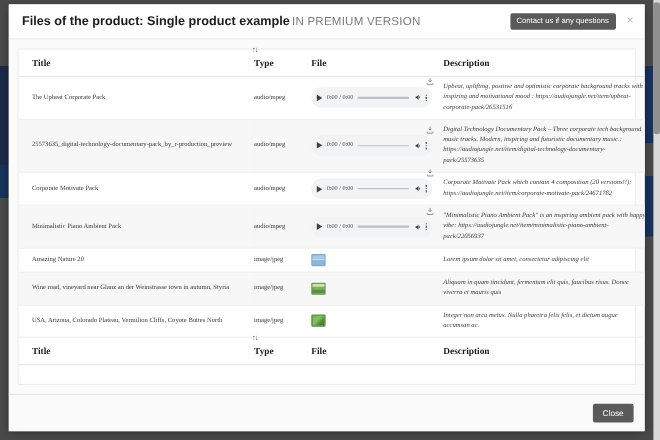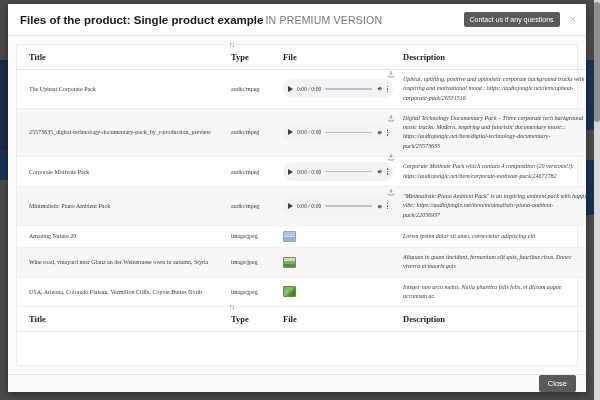--- a/index.html
+++ b/index.html
@@ -217,21 +217,21 @@
   .thumb-wine {
     background: linear-gradient(#cfe0a8 0%, #cfe0a8 30%, #7fae5e 30%, #7fae5e 62%, #5c8f42 62%, #5c8f42 100%);
     border: 0.5px solid #6b9350;
   }
   .thumb-usa {
     background: linear-gradient(135deg, #6fae4e 0%, #8cc26a 40%, #4d8a36 70%, #3f7a2c 100%);
     border: 0.5px solid #5c8f42;
   }
 
   .modal-footer {
-    height: 18px;
+    height: 34px;
     flex: none;
     background: #fafafa;
     border-top: 1px solid #e6e6e6;
     display: flex;
     align-items: center;
     justify-content: flex-end;
     padding: 0 10px;
   }
   .close-button {
     background: #5a5a5a;

